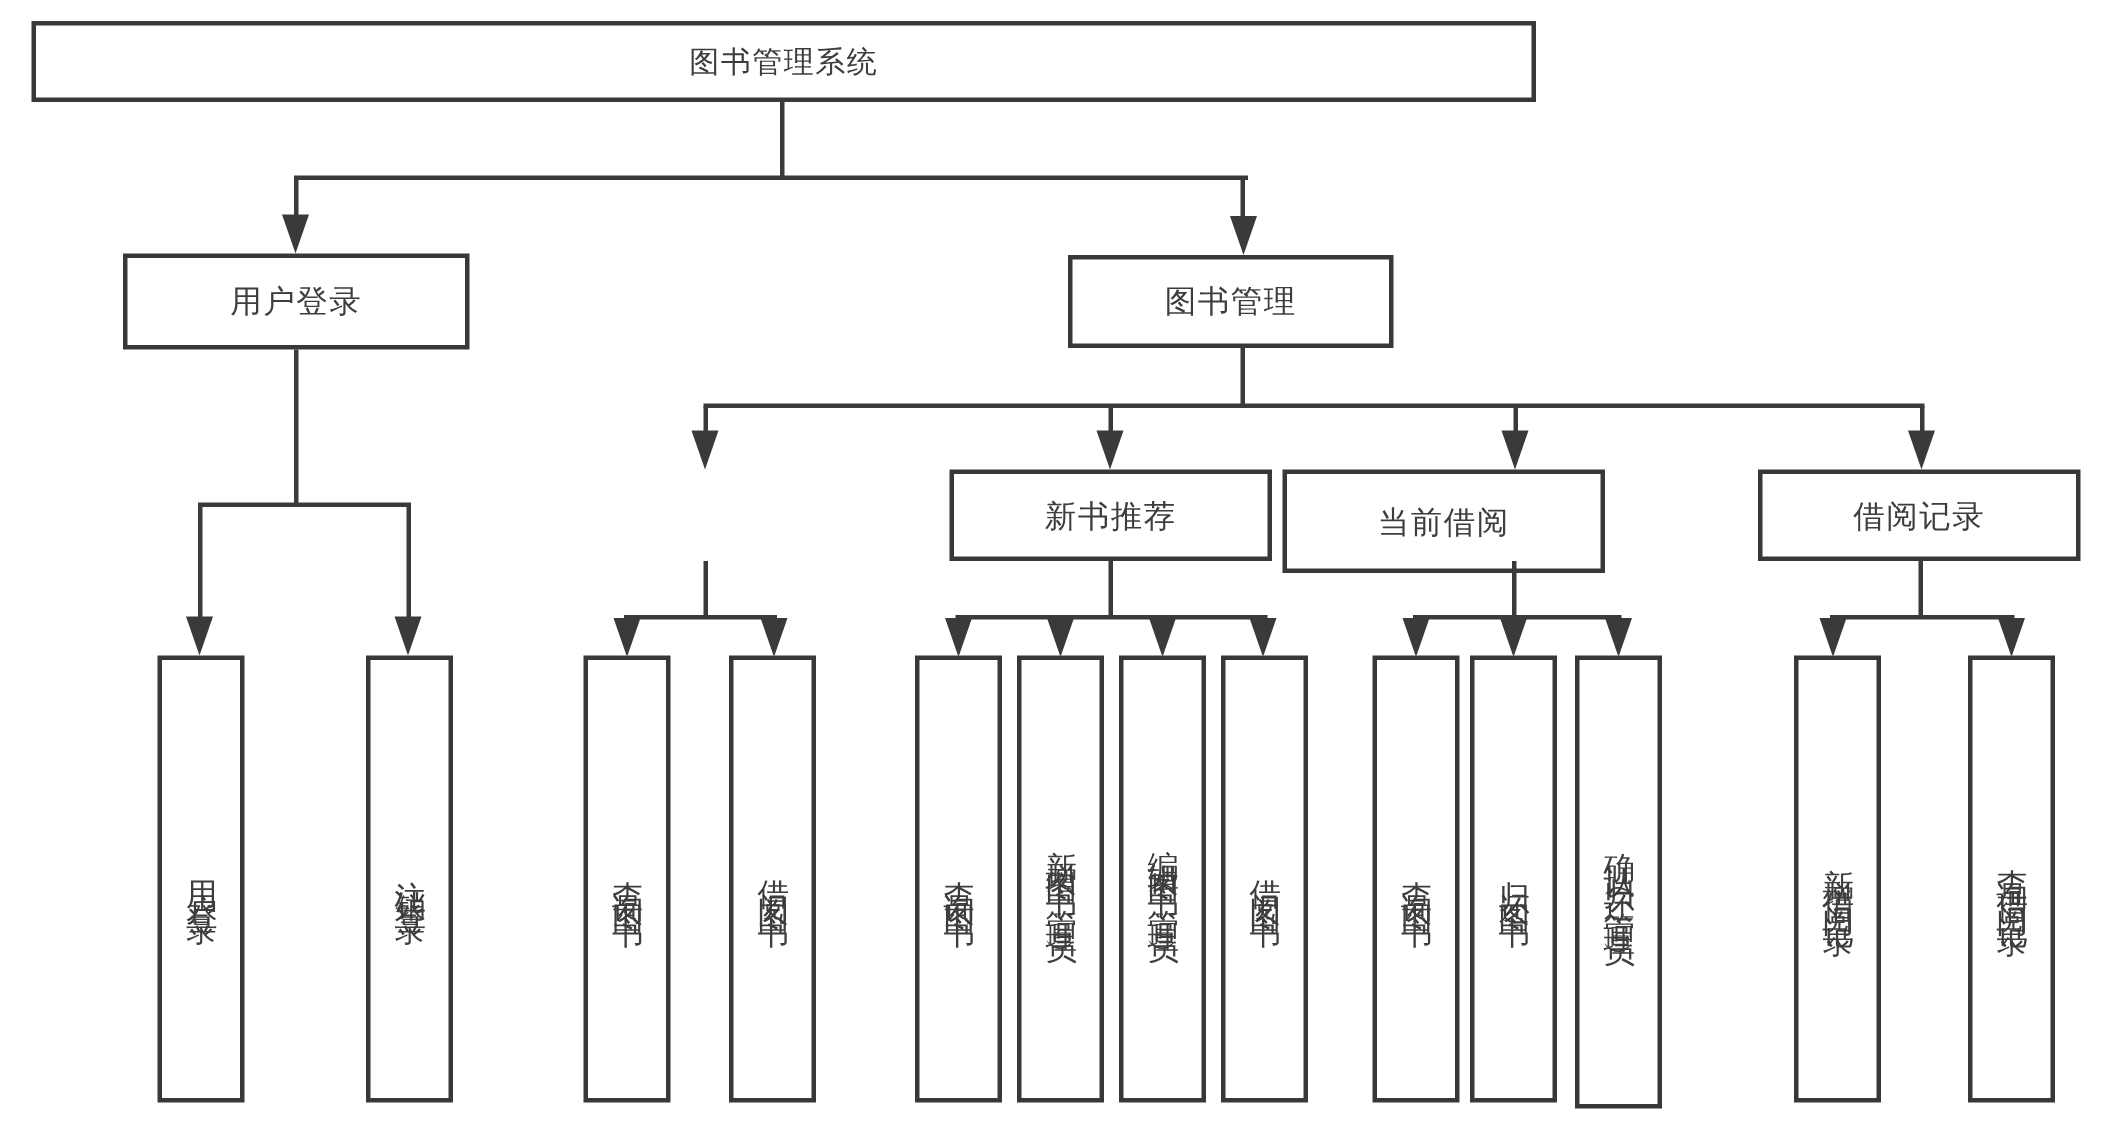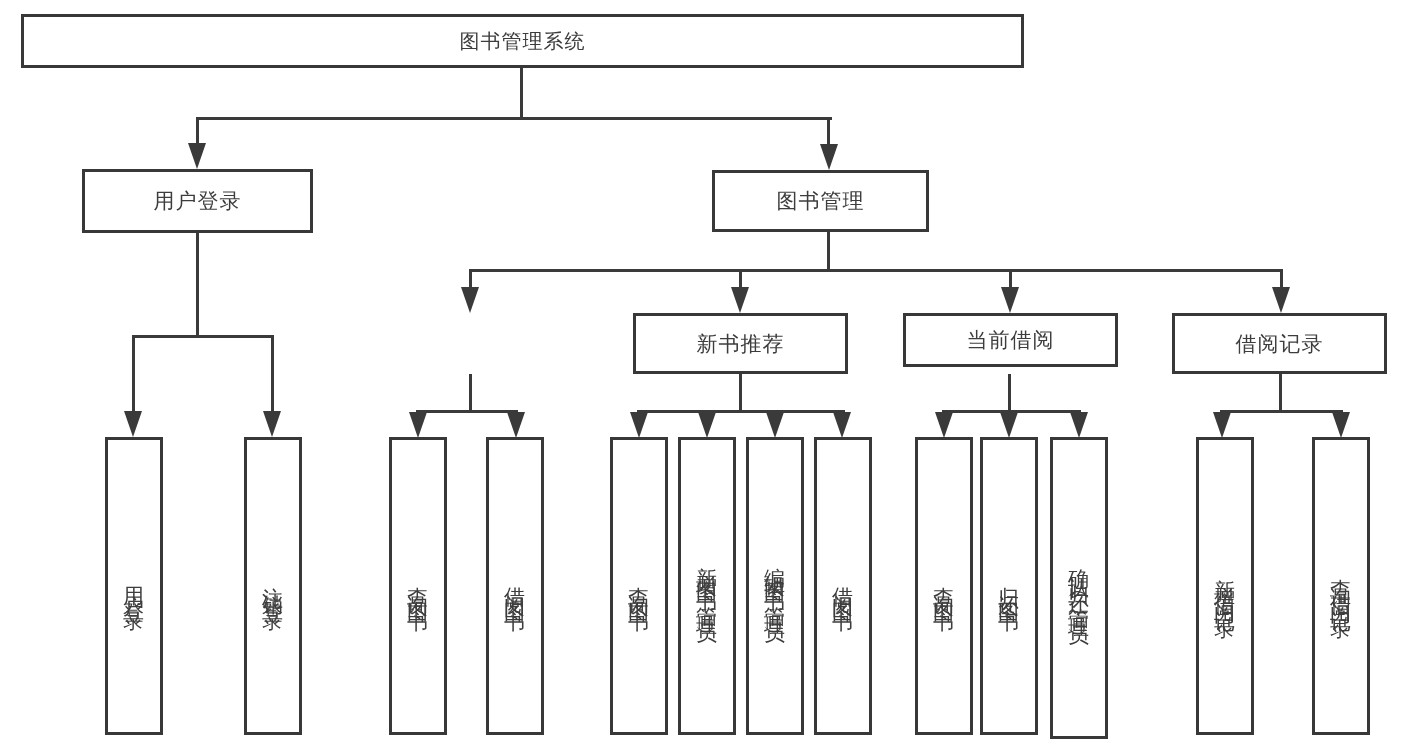--- a/index.html
+++ b/index.html
@@ -93,21 +93,21 @@
   <div class="vline" style="left:739px;top:271px;height:18px;"></div>
   <div class="arrow" style="left:731px;top:287px;"></div>
   <div class="vline" style="left:1009px;top:271px;height:18px;"></div>
   <div class="arrow" style="left:1001px;top:287px;"></div>
   <div class="vline" style="left:1280px;top:271px;height:18px;"></div>
   <div class="arrow" style="left:1272px;top:287px;"></div>
 
   <div class="box" style="left:633px;top:313px;width:215px;height:61px;">
     <span>新书推荐</span>
   </div>
-  <div class="box" style="left:903px;top:313px;width:215px;height:54px;">
+  <div class="box" style="left:855px;top:313px;width:215px;height:69px;">
     <span>当前借阅</span>
   </div>
   <div class="box" style="left:1172px;top:313px;width:215px;height:61px;">
     <span>借阅记录</span>
   </div>
 
   <div class="vline" style="left:469px;top:374px;height:38px;"></div>
   <div class="hline" style="left:416px;top:410px;width:102px;"></div>
   <div class="arrow" style="left:409px;top:412px;"></div>
   <div class="arrow" style="left:507px;top:412px;"></div>

